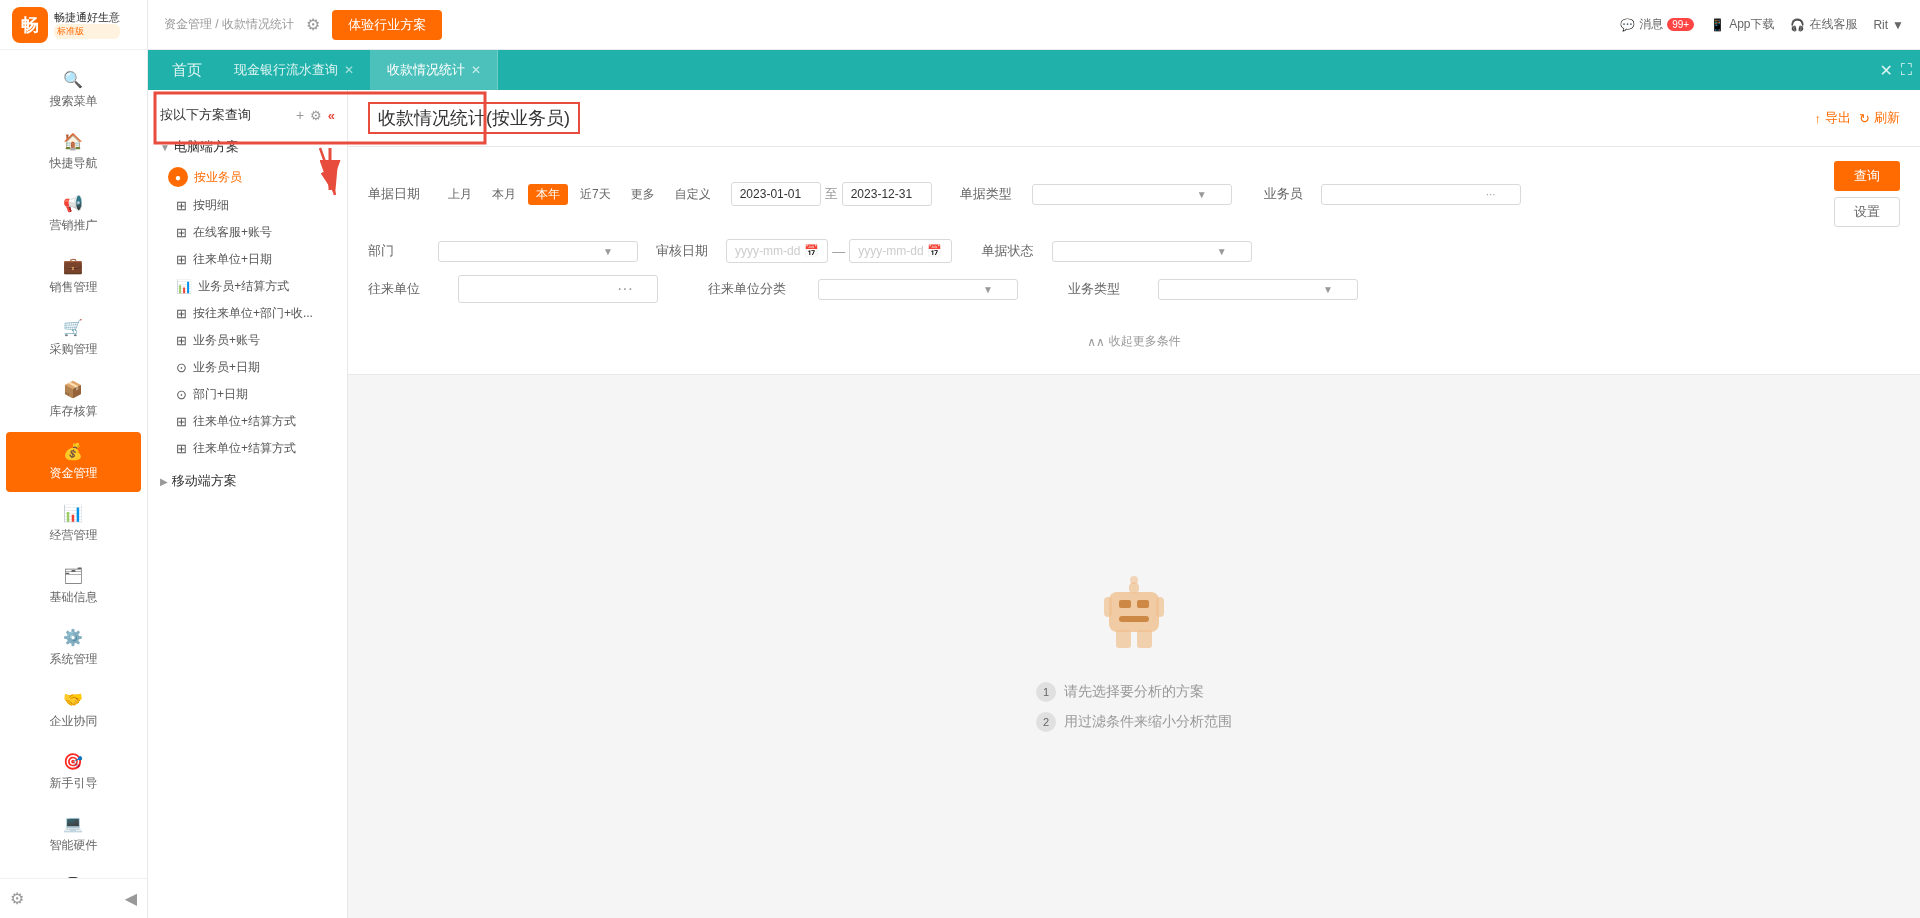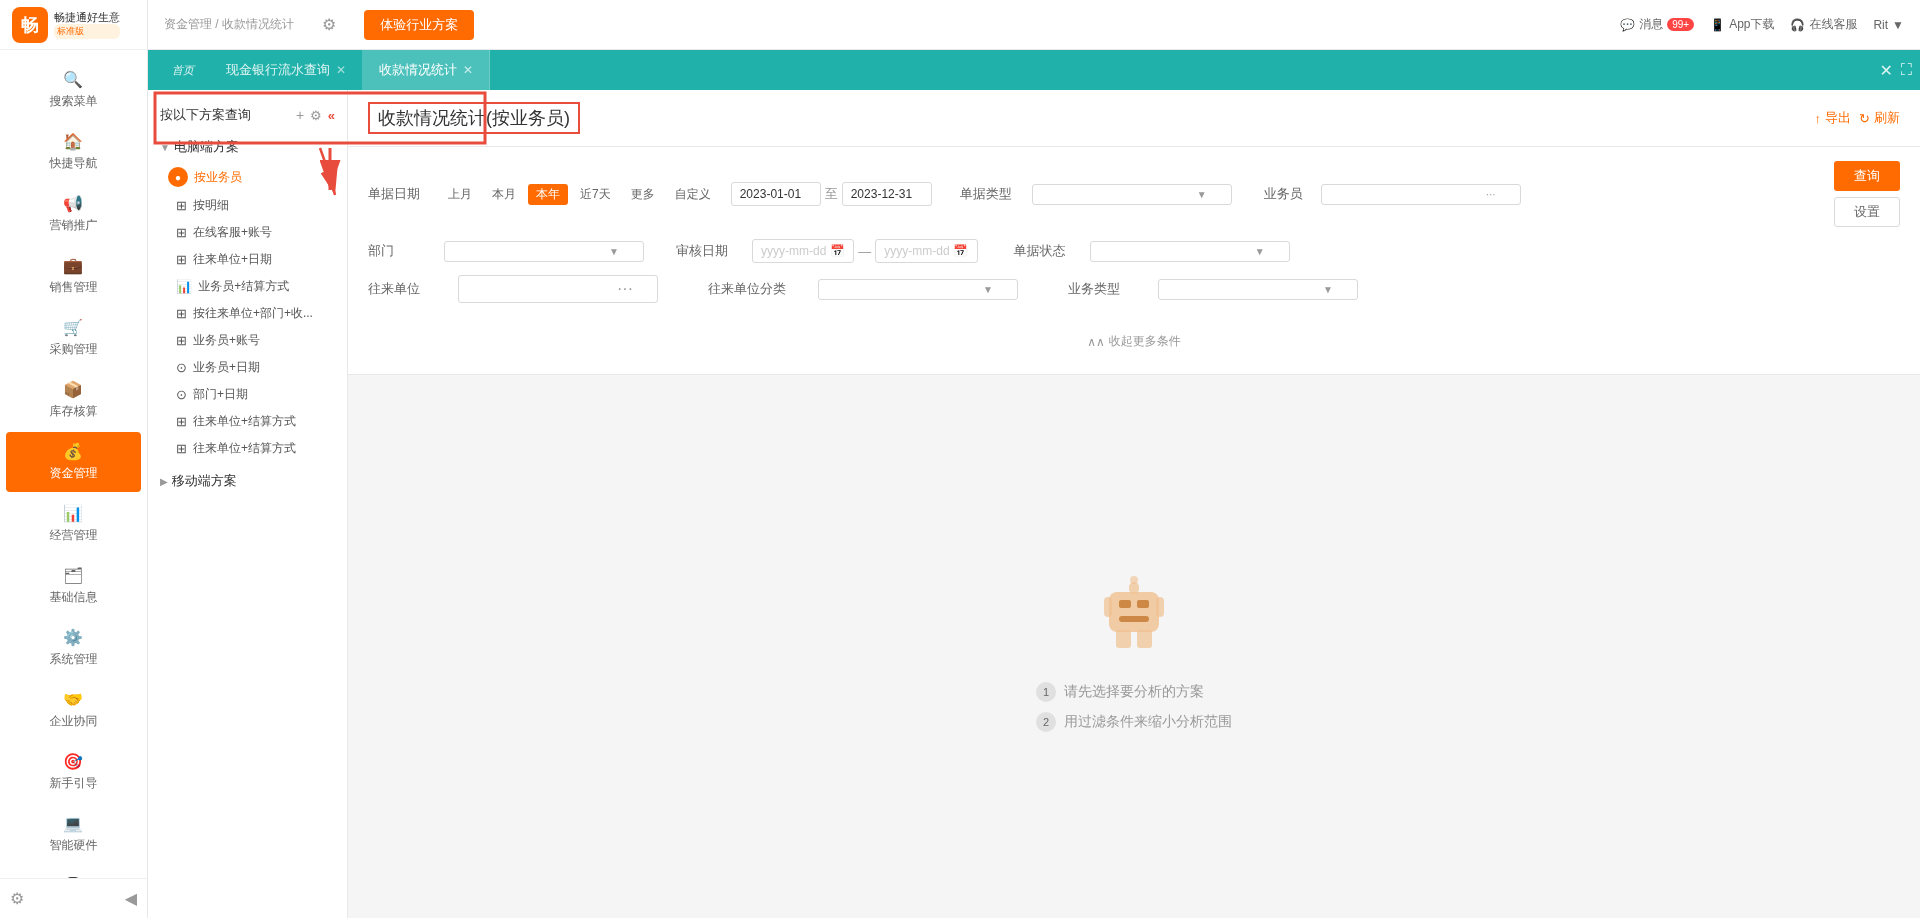--- a/index.html
+++ b/index.html
@@ -15,34 +15,34 @@
     .nav-item { display: flex; flex-direction: column; align-items: center; padding: 10px 6px; cursor: pointer; color: #666; font-size: 12px; gap: 4px; border-radius: 4px; margin: 2px 6px; }
     .nav-item.active { background: #ff6b00; color: white; }
     .nav-item .nav-icon { font-size: 16px; }
     .sidebar-bottom { padding: 10px; display: flex; justify-content: space-between; border-top: 1px solid #f0f0f0; }
     .sidebar-bottom-btn { color: #999; font-size: 16px; cursor: pointer; }
 
     
     .main { flex: 1; display: flex; flex-direction: column; overflow: hidden; }
 
     
-    .topbar { height: 50px; background: #fff; display: flex; align-items: center; padding: 0 16px; border-bottom: 1px solid #e8e8e8; gap: 28px; }
+    .topbar { height: 50px; background: #fff; display: flex; align-items: center; padding: 0 16px; border-bottom: 1px solid #e8e8e8; gap: 12px; }
     .topbar-breadcrumb { color: #999; font-size: 12px; display: flex; align-items: center; gap: 4px; }
     .topbar-right { margin-left: auto; display: flex; align-items: center; gap: 16px; }
     .topbar-btn { display: flex; align-items: center; gap: 4px; color: #666; font-size: 12px; cursor: pointer; }
     .badge { background: #ff4444; color: white; border-radius: 10px; padding: 1px 5px; font-size: 10px; }
     .trial-btn { background: #ff6b00; color: white; padding: 6px 16px; border-radius: 4px; font-size: 13px; border: none; cursor: pointer; }
     .gear-icon { color: #999; font-size: 16px; cursor: pointer; }
 
     
     .tabbar { height: 40px; background: #20b2aa; display: flex; align-items: center; padding: 0 0 0 8px; flex-shrink: 0; }
     .tab-item { height: 40px; display: flex; align-items: center; padding: 0 16px; color: rgba(255,255,255,0.85); font-size: 13px; cursor: pointer; gap: 6px; border-right: 1px solid rgba(255,255,255,0.2); }
     .tab-item.active { background: rgba(255,255,255,0.2); color: white; }
     .tab-close { font-size: 12px; opacity: 0.7; }
-    .tab-home { padding: 0 16px; color: rgba(255,255,255,0.85); font-size: 11px; cursor: pointer; font-style: italic; }
+    .tab-home { padding: 0 16px; color: rgba(255,255,255,0.85); font-size: 15px; cursor: pointer; }
     .tabbar-right { margin-left: auto; display: flex; align-items: center; gap: 8px; padding-right: 8px; }
     .tabbar-icon-btn { color: rgba(255,255,255,0.85); font-size: 16px; cursor: pointer; }
 
     
     .content { flex: 1; display: flex; overflow: hidden; }
 
     
     .left-panel { width: 200px; background: #fff; border-right: 1px solid #e8e8e8; flex-shrink: 0; padding: 12px 0; overflow-y: auto; }
     .panel-header { display: flex; align-items: center; justify-content: space-between; padding: 4px 12px 8px; font-size: 13px; color: #333; }
     .panel-header-text { font-weight: 500; }
@@ -332,28 +332,28 @@
               <span></span>
               <span class="select-arrow">···</span>
             </div>
 
             <div style="display:flex; flex-direction:column; gap:6px; margin-left:auto;">
               <button class="query-btn">查询</button>
               <button class="settings-btn">设置</button>
             </div>
           </div>
 
-          <div style="display:flex; align-items:center; margin-bottom:12px; gap:16px;">
+          <div style="display:flex; align-items:center; margin-bottom:12px; gap:10px;">
             <span style="color:#666; font-size:13px; min-width:60px;">部门</span>
             <div class="select-box" style="min-width:200px;">
               <span></span>
               <span class="select-arrow">▼</span>
             </div>
 
-            <span style="color:#666; font-size:13px; min-width:60px; margin-left:16px;">审核日期</span>
+            <span style="color:#666; font-size:13px; min-width:60px; margin-left:8px;">审核日期</span>
             <div style="display:flex; align-items:center; gap:4px;">
               <div class="date-picker">
                 <span style="color:#ccc;">yyyy-mm-dd</span>
                 <span style="color:#ccc;">📅</span>
               </div>
               <span style="color:#999;">—</span>
               <div class="date-picker">
                 <span style="color:#ccc;">yyyy-mm-dd</span>
                 <span style="color:#ccc;">📅</span>
               </div>

